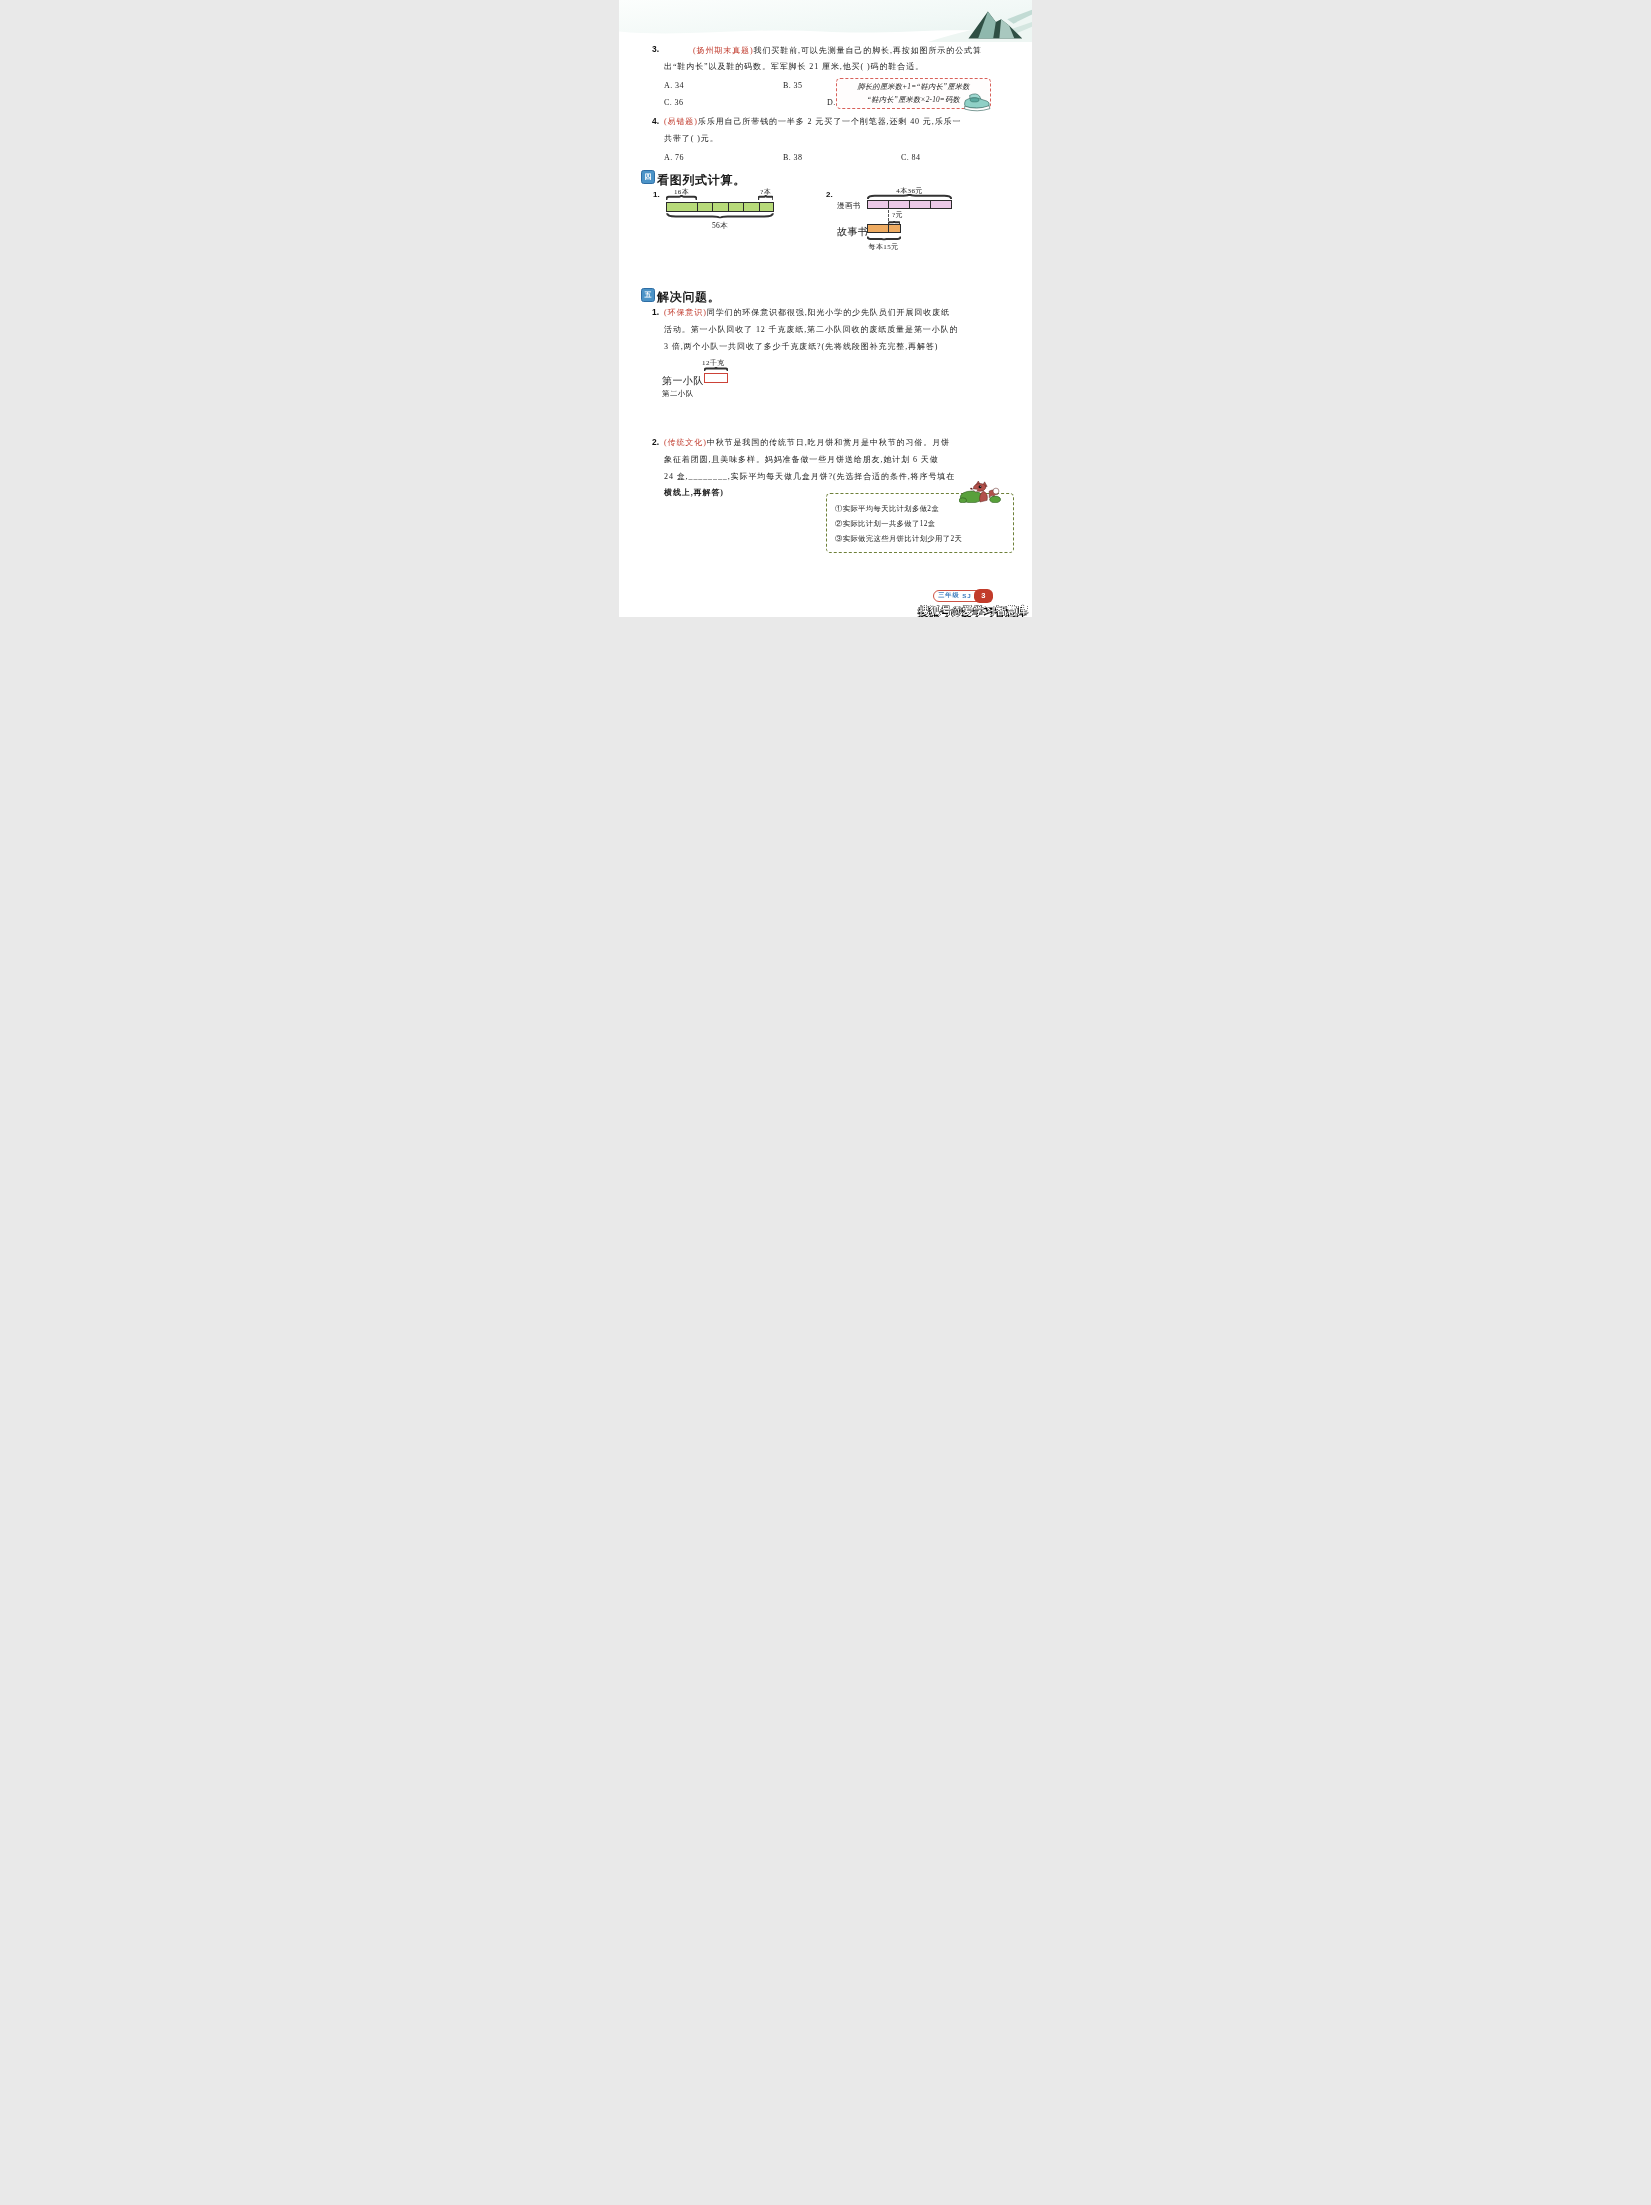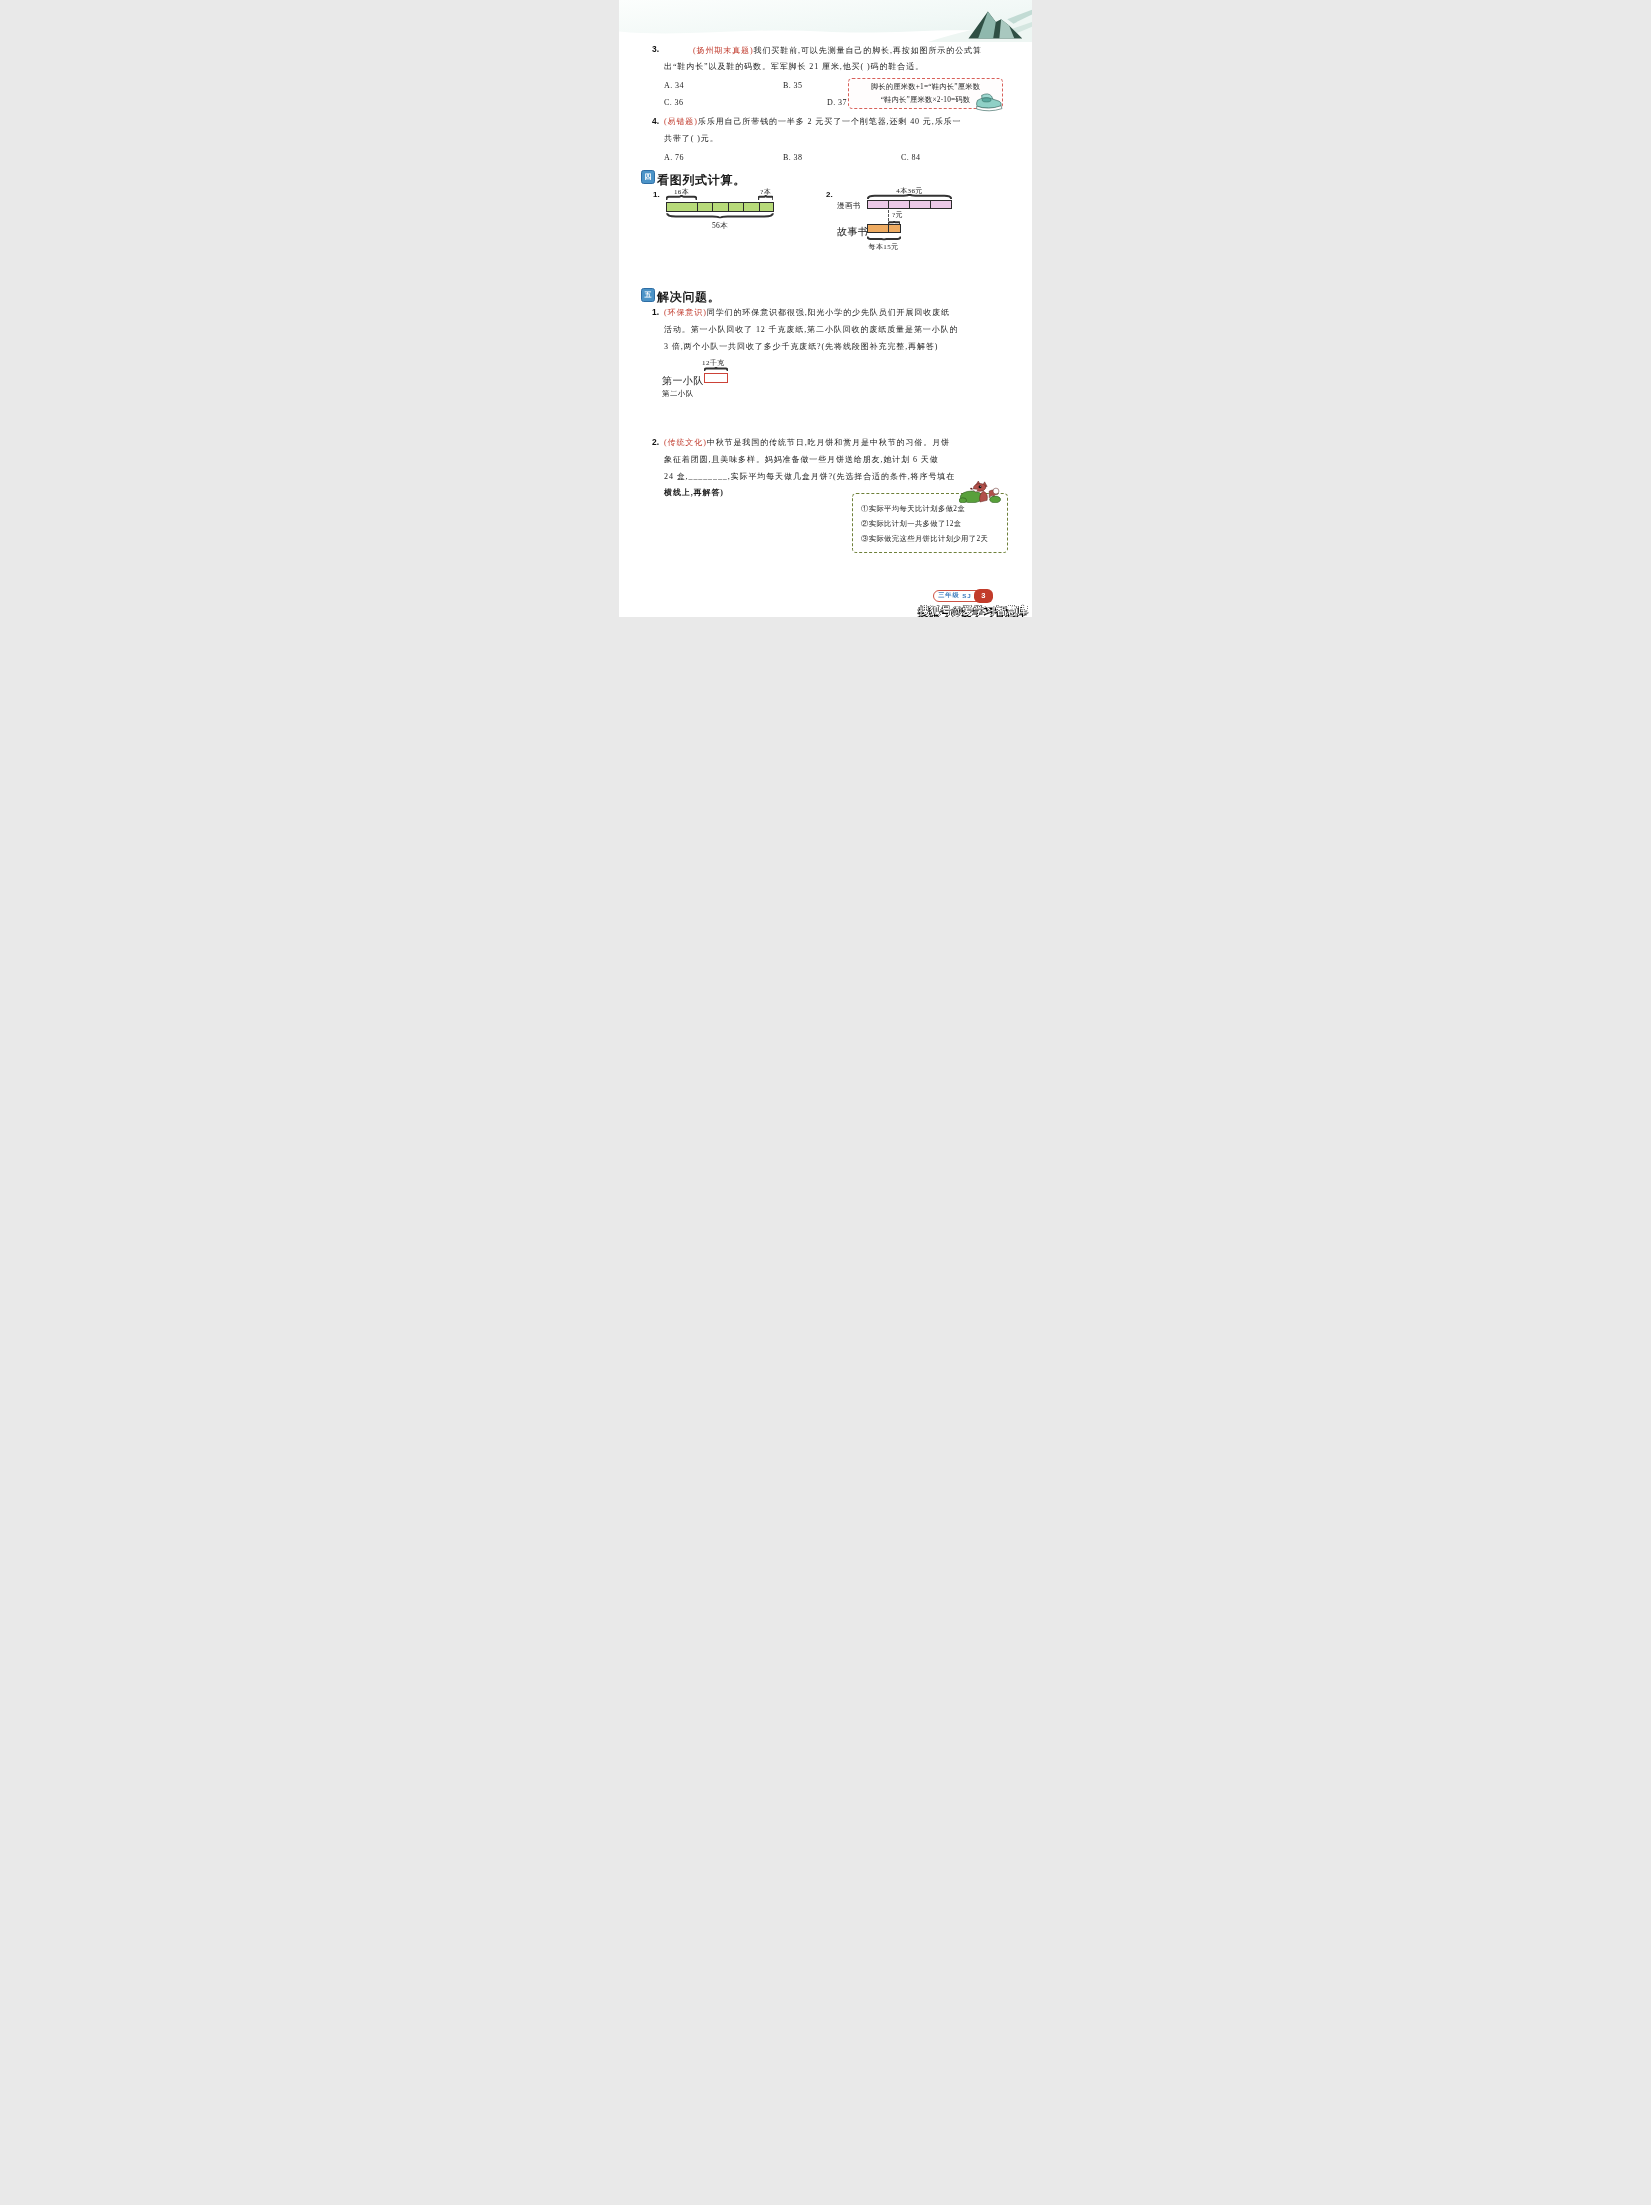--- a/index.html
+++ b/index.html
@@ -75,21 +75,21 @@
   <div class="abs qnum" style="left:33px;top:44px;">3.</div>
   <div class="abs qtext" style="left:45px;top:45px;padding-left:29px;">
     <span class="red">(扬州期末真题)</span><span>我们买鞋前,可以先测量自己的脚长,再按如图所示的公式算</span>
   </div>
   <div class="abs qtext" style="left:45px;top:61px;">出“鞋内长”以及鞋的码数。军军脚长 21 厘米,他买(      )码的鞋合适。</div>
   <div class="abs opt" style="left:45px;top:81px;">A. 34</div>
   <div class="abs opt" style="left:164px;top:81px;">B. 35</div>
   <div class="abs opt" style="left:45px;top:98px;">C. 36</div>
   <div class="abs opt" style="left:172px;top:98px;margin-left:36px;">D. 37</div>
 
-  <div class="abs formula-box" style="left:229px;top:78px;width:155px;height:31px;">
+  <div class="abs formula-box" style="left:217px;top:78px;width:155px;height:31px;font-style:italic;">
     <div>脚长的厘米数+1=“鞋内长”厘米数</div>
     <div>“鞋内长”厘米数×2-10=码数</div>
     <svg class="abs" style="right:-1.8px;bottom:-4.4px;" width="29" height="20" viewBox="0 0 70 48">
       <path d="M16,8 Q32,0 40,10 L46,24 Q32,30 18,26 Z" fill="#9ed8d0" stroke="#2f5f58" stroke-width="1.5"></path>
       <path d="M6,20 Q22,10 40,16 L58,22 Q65,25 63,32 L61,36 Q30,42 8,36 Q2,32 4,26 Z" fill="#8fd0c6" stroke="#2f5f58" stroke-width="1.5"></path>
       <ellipse cx="28" cy="19" rx="11" ry="5" fill="#5aa89e" stroke="#2f5f58" stroke-width="1"></ellipse>
       <path d="M4,34 Q32,44 63,33 L65,40 Q34,50 4,41 Z" fill="#ffffff" stroke="#2f5f58" stroke-width="1.5"></path>
     </svg>
   </div>
 
@@ -173,21 +173,21 @@
   <div class="abs dimlabel" style="left:43px;top:389px;font-size:7.5px;">第二小队</div>
 
   <div class="abs qnum" style="left:33px;top:437px;">2.</div>
   <div class="abs qtext" style="left:45px;top:437px;">
     <span class="red">(传统文化)</span><span>中秋节是我国的传统节日,吃月饼和赏月是中秋节的习俗。月饼</span>
   </div>
   <div class="abs qtext" style="left:45px;top:454px;">象征着团圆,且美味多样。妈妈准备做一些月饼送给朋友,她计划 6 天做</div>
   <div class="abs qtext" style="left:45px;top:471px;">24 盒,________,实际平均每天做几盒月饼?(先选择合适的条件,将序号填在</div>
   <div class="abs qtext" style="left:45px;top:487px;font-weight:bold;">横线上,再解答)</div>
 
-  <div class="abs cond-box" style="left:233px;top:493px;width:156px;height:60px;">
+  <div class="abs cond-box" style="left:207px;top:493px;width:188px;height:60px;">
     <div>①实际平均每天比计划多做2盒</div>
     <div>②实际比计划一共多做了12盒</div>
     <div>③实际做完这些月饼比计划少用了2天</div>
   </div>
   <svg class="abs" style="left:340px;top:480px;" width="42" height="23" viewBox="0 0 100 54">
     <ellipse cx="30" cy="40" rx="27" ry="14" fill="#58a03b" stroke="#2f5e1e" stroke-width="1.5"></ellipse>
     <ellipse cx="9" cy="48" rx="9" ry="6" fill="#58a03b" stroke="#2f5e1e" stroke-width="1.5"></ellipse>
     <ellipse cx="86" cy="46" rx="13" ry="8" fill="#58a03b" stroke="#2f5e1e" stroke-width="1.5"></ellipse>
     <path d="M72,26 Q88,18 92,34 Q86,32 83,38 Q77,34 72,42 Z" fill="#b2504a" stroke="#5e2420" stroke-width="1.2"></path>
     <circle cx="88" cy="26" r="7" fill="#ffffff" stroke="#5e2420" stroke-width="1.2"></circle>

